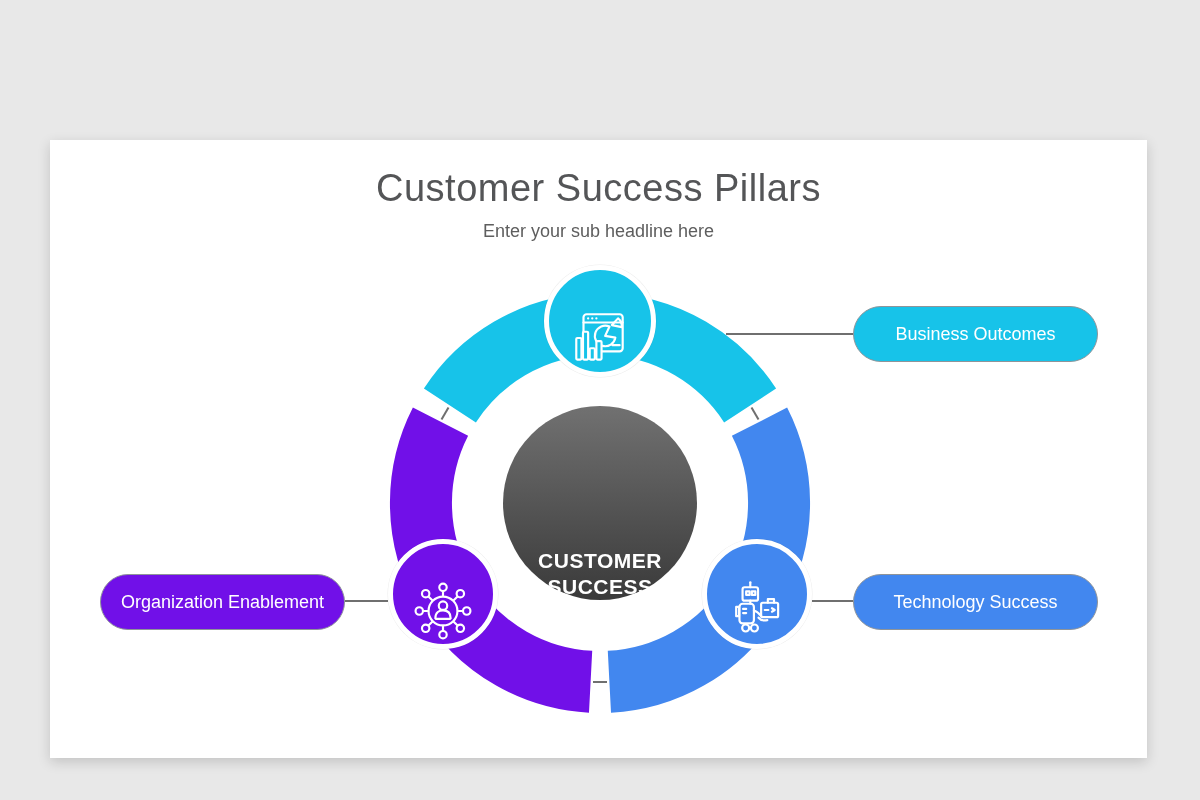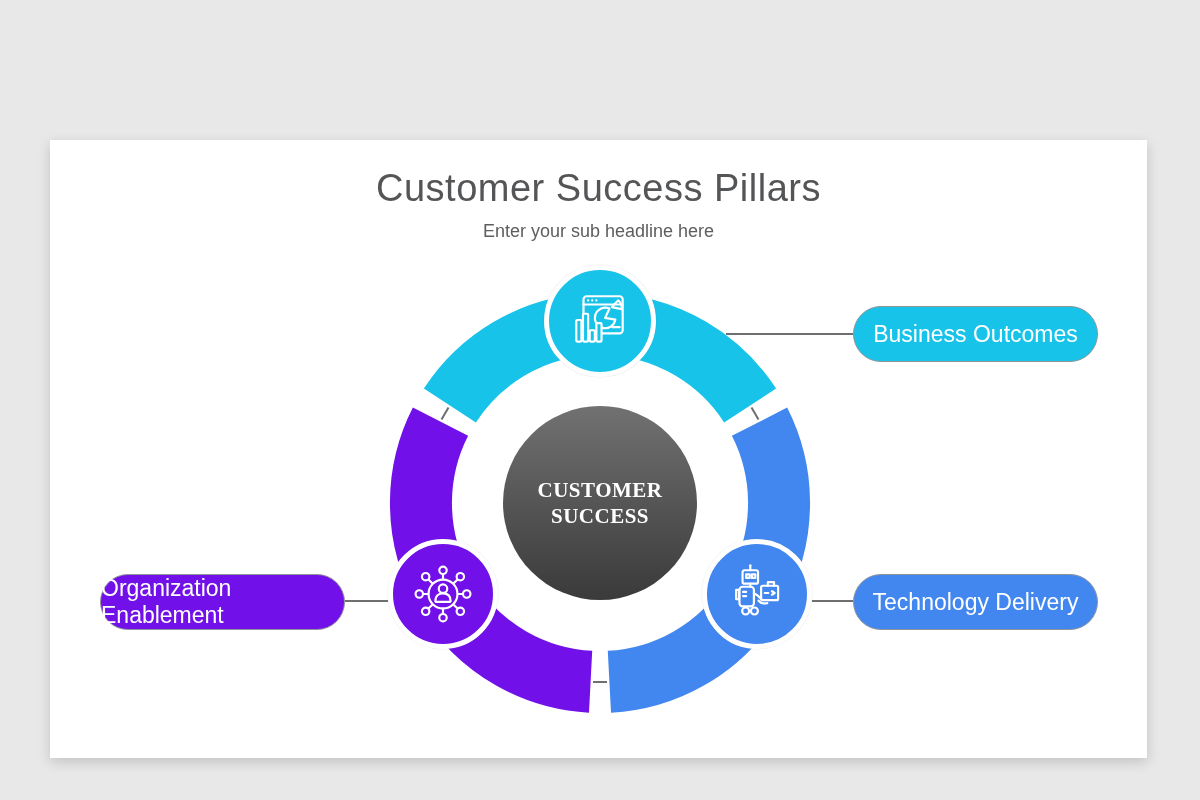--- a/index.html
+++ b/index.html
@@ -20,21 +20,21 @@
     text-align:center;font-size:38px;line-height:48px;
     color:var(--title_text,#545557);letter-spacing:.5px;
   }
   .subtitle{
     position:absolute;left:0;top:81px;width:100%;
     text-align:center;font-size:18px;color:var(--subtitle_text,#5e5e5e);
   }
   .diagram-svg{position:absolute;left:0;top:0;width:1097px;height:618px;}
   .circle{
     position:absolute;border-radius:50%;box-sizing:border-box;
-    display:flex;align-items:center;justify-content:center;font-family:Liberation Serif, serif;
+    display:flex;align-items:flex-end;justify-content:center;
   }
   .icon-circle{
     width:112px;height:112px;border:5px solid #fff;
     box-shadow:0 0 0 0.5px rgba(0,0,0,0.08);
   }
   .icon-circle svg{width:66px;height:66px;}
   .cyan-bg{background:var(--cyan,#17c3e9);}
   .blue-bg{background:var(--blue,#4287ef);}
   .purple-bg{background:var(--purple,#7110e8);}
   .center-circle{
@@ -42,21 +42,21 @@
     background:linear-gradient(180deg,var(--gray_top,#717171),var(--gray_bottom,#3a3a3a));
   }
   .center-label{
     width:150px;text-align:center;color:#fff;font-weight:bold;
     font-size:21px;line-height:1.25;letter-spacing:.5px;
   }
   .pill{
     position:absolute;width:245px;height:56px;border-radius:28px;
     box-sizing:border-box;border:1px solid var(--pill_border,#8f9499);
     display:flex;align-items:center;justify-content:center;
-    color:var(--pill_text,#fff);font-size:23px;
+    color:var(--pill_text,#fff);font-size:18px;
   }
   .ico{fill:none;stroke:#fff;stroke-width:2.1;stroke-linecap:round;stroke-linejoin:round;}
 </style>
 </head>
 <body>
 
 <div class="slide">
 
   <div class="title">Customer Success Pillars</div>
   <div class="subtitle">Enter your sub headline here</div>
@@ -145,16 +145,16 @@
     </svg>
   </div>
 
   <div class="pill cyan-bg" style="left:803px;top:166px;">
     <span>Business Outcomes</span>
   </div>
   <div class="pill purple-bg" style="left:50px;top:434px;justify-content:center;">
     <span>Organization Enablement</span>
   </div>
   <div class="pill blue-bg" style="left:803px;top:434px;">
-    <span>Technology Delivery</span>
+    <span>Technology Success</span>
   </div>
 
 </div>
 
 </body></html>

